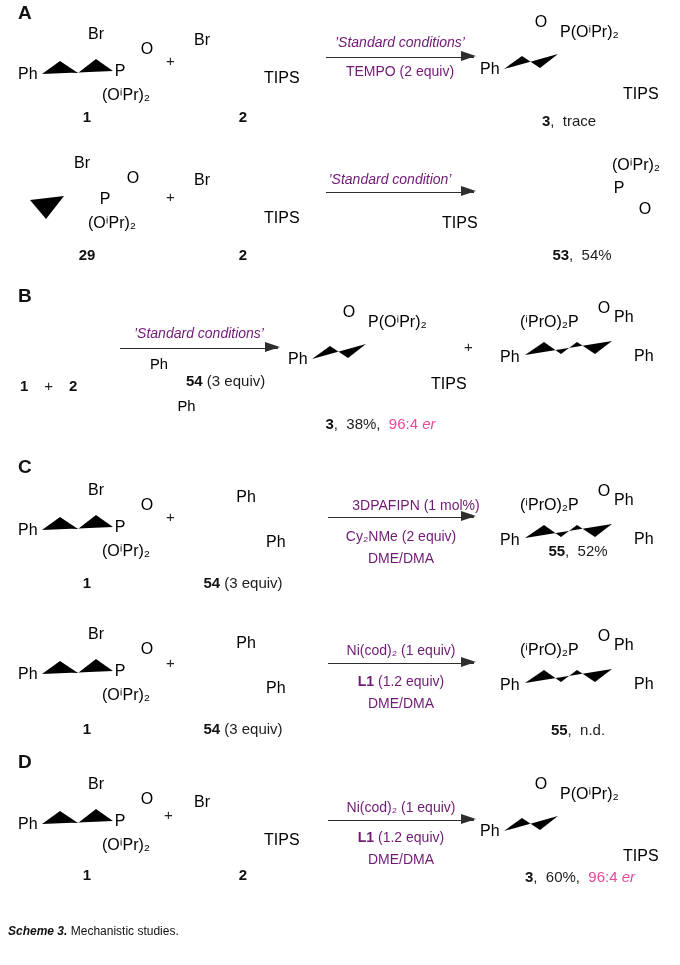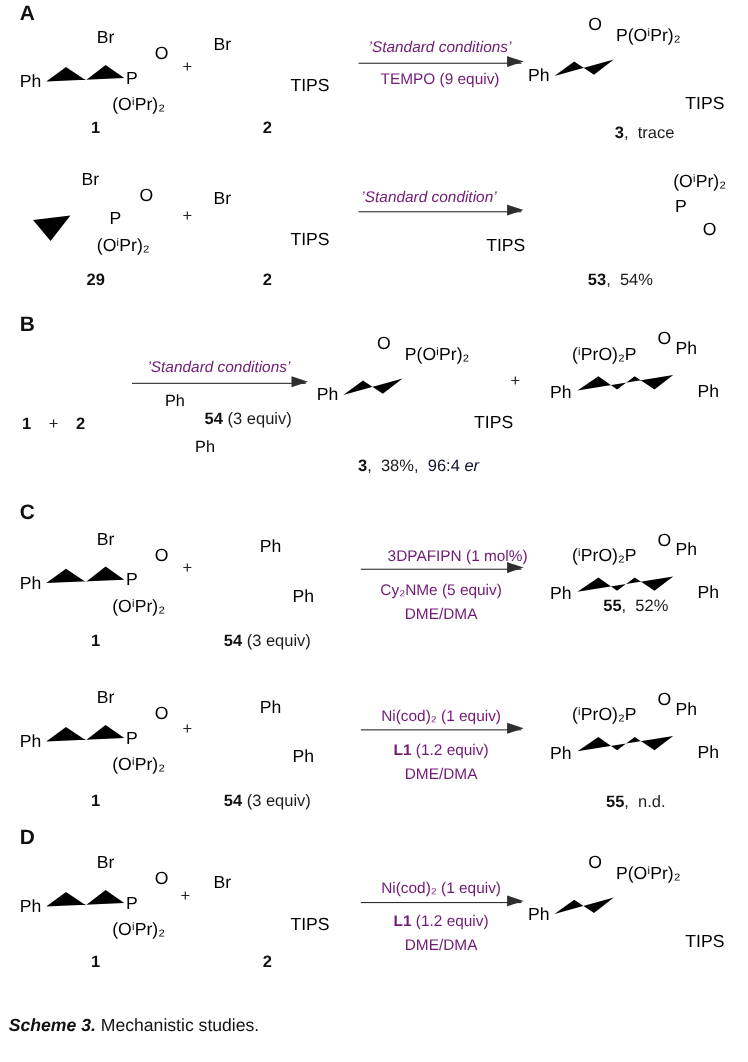--- a/index.html
+++ b/index.html
@@ -4,28 +4,28 @@
 <style>
   html,body{margin:0;padding:0;background:#fff;}
   .page{position:relative;width:680px;height:965px;background:#ffffff;
         font-family:"Liberation Sans",sans-serif;color:#1c1c1c;overflow:hidden;}
   .abs{position:absolute;}
   .sec{font-size:19px;font-weight:700;color:#111;}
   .cond{font-size:14px;text-align:center;color:#701a75;line-height:1.15;white-space:nowrap;}
   .cond.it{font-style:italic;}
   .clabel{font-size:15px;text-align:center;color:#1c1c1c;white-space:nowrap;}
   .clabel b{font-weight:700;color:#111;}
-  .er{color:#0f172a;}
+  .er{color:#ec4899;}
   i.er{font-style:italic;}
   .plus{font-size:15px;color:#222;}
   .arrow{height:0;border-top:1.7px solid #2e2e2e;}
   .arrow::after{content:"";position:absolute;right:-2px;top:-6.6px;width:0;height:0;
     border-left:15px solid #2e2e2e;border-top:5.2px solid transparent;border-bottom:5.2px solid transparent;}
   .mol{position:absolute;overflow:visible;}
-  .caption{font-size:16px;color:#111;white-space:nowrap;}
+  .caption{font-size:12px;color:#111;white-space:nowrap;}
   .caption b{font-weight:700;font-style:italic;}
   .bline{font-size:15px;font-weight:700;color:#111;white-space:nowrap;margin-top:36px;}
   .bline .plus{font-weight:400;padding:0 16px;}
 </style>
 </head>
 <body>
 
 <div class="page">
 
   <svg width="0" height="0" style="position:absolute" aria-hidden="true">
@@ -150,48 +150,48 @@
   <svg class="mol" style="left:16px;top:26px" width="148" height="82" viewBox="0 0 148 82">
       <use href="#mol-1"></use>
     </svg>
   <div class="abs plus" style="left:166px;top:52px">+</div>
   <svg class="mol" style="left:190px;top:28px" width="112" height="58" viewBox="0 0 112 58">
       <use href="#mol-2"></use>
     </svg>
 
   <div class="abs arrow" style="left:326px;top:57px;width:148px"></div>
   <div class="abs cond it" style="left:322px;top:34px;width:156px">’Standard conditions’</div>
-  <div class="abs cond" style="left:322px;top:63px;width:156px">TEMPO (9 equiv)</div>
+  <div class="abs cond" style="left:322px;top:63px;width:156px">TEMPO (2 equiv)</div>
 
   <svg class="mol" style="left:478px;top:6px" width="185" height="98" viewBox="0 0 185 98">
       <use href="#mol-3"></use>
     </svg>
 
   <div class="abs clabel" style="left:39px;top:108px;width:96px"><b>1</b></div>
   <div class="abs clabel" style="left:195px;top:108px;width:96px"><b>2</b></div>
-  <div class="abs clabel" style="left:511px;top:112px;width:150px"><b>3</b><span>,&nbsp; trace</span></div>
+  <div class="abs clabel" style="left:494px;top:112px;width:150px"><b>3</b><span>,&nbsp; trace</span></div>
 
   <svg class="mol" style="left:18px;top:156px" width="148" height="80" viewBox="0 0 148 80">
       <use href="#mol-52"></use>
     </svg>
   <div class="abs plus" style="left:166px;top:188px">+</div>
   <svg class="mol" style="left:190px;top:168px" width="112" height="58" viewBox="0 0 112 58">
       <use href="#mol-2"></use>
     </svg>
 
   <div class="abs arrow" style="left:326px;top:192px;width:148px"></div>
   <div class="abs cond it" style="left:312px;top:171px;width:156px">’Standard condition’</div>
 
   <svg class="mol" style="left:438px;top:150px" width="232" height="95" viewBox="0 0 232 95">
       <use href="#mol-53"></use>
     </svg>
 
   <div class="abs clabel" style="left:39px;top:246px;width:96px"><b>29</b></div>
   <div class="abs clabel" style="left:195px;top:246px;width:96px"><b>2</b></div>
-  <div class="abs clabel" style="left:484px;top:246px;width:160px"><b>53</b><span>,&nbsp; 54%</span></div>
+  <div class="abs clabel" style="left:502px;top:246px;width:160px"><b>53</b><span>,&nbsp; 54%</span></div>
 
   <div class="abs sec" style="left:18px;top:285px">B</div>
 
   <div class="abs bline" style="left:20px;top:341px"><b>1</b><span class="plus">+</span><b>2</b></div>
 
   <div class="abs arrow" style="left:120px;top:348px;width:158px"></div>
   <div class="abs cond it" style="left:118px;top:325px;width:162px">’Standard conditions’</div>
   <svg class="mol" style="left:122px;top:356px" width="72" height="67" viewBox="0 0 78 72">
       <use href="#mol-54"></use>
     </svg>
@@ -212,21 +212,21 @@
   <svg class="mol" style="left:16px;top:482px" width="148" height="82" viewBox="0 0 148 82">
       <use href="#mol-1"></use>
     </svg>
   <div class="abs plus" style="left:166px;top:508px">+</div>
   <svg class="mol" style="left:206px;top:488px" width="78" height="72" viewBox="0 0 78 72">
       <use href="#mol-54"></use>
     </svg>
 
   <div class="abs arrow" style="left:328px;top:517px;width:146px"></div>
   <div class="abs cond" style="left:335px;top:497px;width:162px">3DPAFIPN (1 mol%)</div>
-  <div class="abs cond" style="left:320px;top:528px;width:162px">Cy₂NMe (5 equiv)</div>
+  <div class="abs cond" style="left:320px;top:528px;width:162px">Cy₂NMe (2 equiv)</div>
   <div class="abs cond" style="left:320px;top:550px;width:162px">DME/DMA</div>
 
   <svg class="mol" style="left:500px;top:483px" width="168" height="75" viewBox="0 0 168 75">
       <use href="#mol-55"></use>
     </svg>
 
   <div class="abs clabel" style="left:39px;top:574px;width:96px"><b>1</b></div>
   <div class="abs clabel" style="left:188px;top:574px;width:110px"><b>54</b><span> (3 equiv)</span></div>
   <div class="abs clabel" style="left:503px;top:542px;width:150px"><b>55</b><span>,&nbsp; 52%</span></div>
 
@@ -265,16 +265,17 @@
   <div class="abs cond" style="left:320px;top:799px;width:162px">Ni(cod)₂ (1 equiv)</div>
   <div class="abs cond" style="left:320px;top:829px;width:162px"><b>L1</b><span> (1.2 equiv)</span></div>
   <div class="abs cond" style="left:320px;top:851px;width:162px">DME/DMA</div>
 
   <svg class="mol" style="left:478px;top:768px" width="185" height="98" viewBox="0 0 185 98">
       <use href="#mol-3"></use>
     </svg>
 
   <div class="abs clabel" style="left:39px;top:866px;width:96px"><b>1</b></div>
   <div class="abs clabel" style="left:195px;top:866px;width:96px"><b>2</b></div>
+  <div class="abs clabel" style="left:490px;top:868px;width:180px"><b>3</b><span>,&nbsp; 60%,&nbsp; </span><span class="er">96:4&nbsp;</span><i class="er">er</i></div>
 
   <div class="abs caption" style="left:8px;top:924px"><b>Scheme 3.</b><span> Mechanistic studies.</span></div>
 
 </div>
 
 </body></html>

